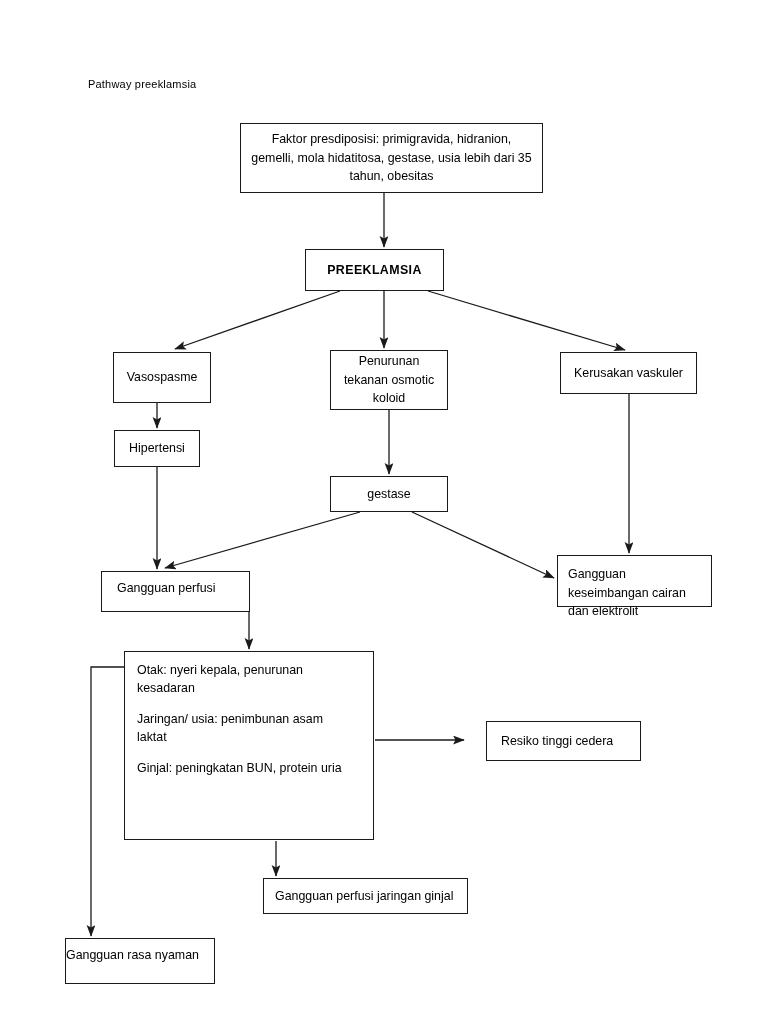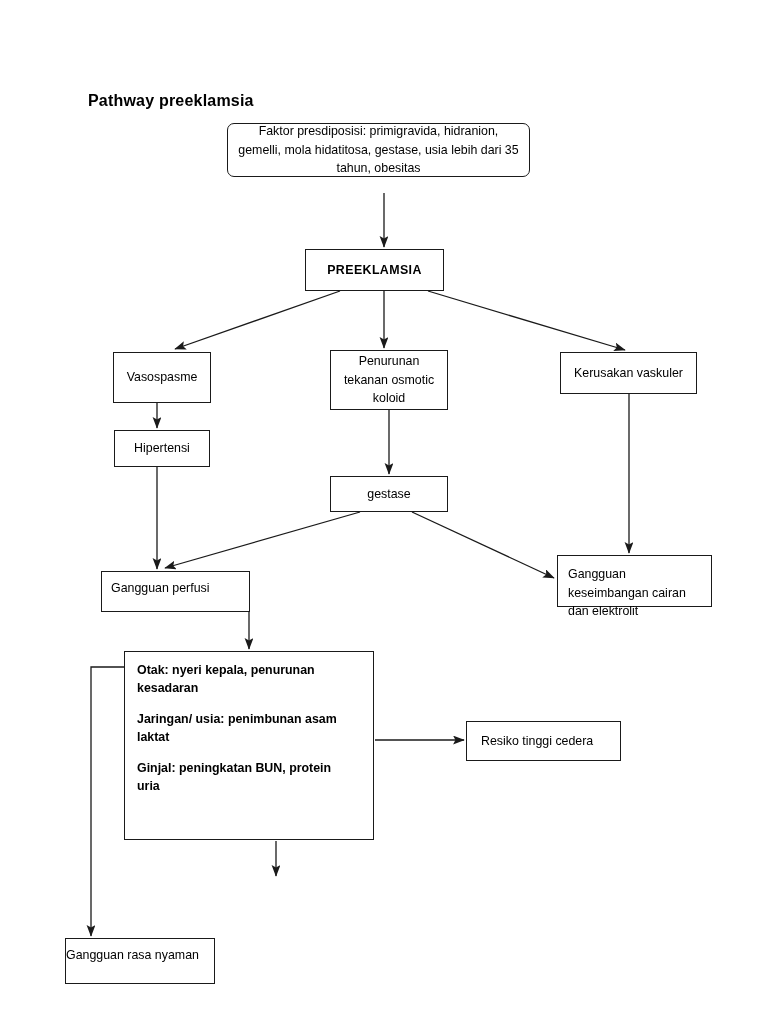--- a/index.html
+++ b/index.html
@@ -23,23 +23,23 @@
     position: absolute;
     left: 0;
     top: 0;
     width: 768px;
     height: 1024px;
     pointer-events: none;
   }
   .page-title {
     position: absolute;
     left: 88px;
-    top: 92px;
-    font-size: 16px;
-    font-weight: 700;
+    top: 78px;
+    font-size: 11px;
+    font-weight: 400;
     letter-spacing: 0.2px;
     white-space: nowrap;
   }
   .node {
     position: absolute;
     box-sizing: border-box;
     border: 1.3px solid #1a1a1a;
     background: #ffffff;
     font-size: 12.4px;
     line-height: 1.5;
@@ -54,20 +54,21 @@
   }
   .node.left-top {
     justify-content: flex-start;
     align-items: flex-start;
     text-align: left;
   }
   .node.left-mid {
     justify-content: flex-start;
     align-items: center;
     text-align: left;
+    margin-left: 20px;
   }
   .node .txt {
     display: block;
     width: 100%;
   }
   .node.bold .txt {
     font-weight: 700;
     letter-spacing: 0.4px;
   }
   .detail-list {
@@ -78,21 +79,20 @@
     height: 189px;
     box-sizing: border-box;
     border: 1.3px solid #1a1a1a;
     background: #ffffff;
     padding: 10px 12px 8px 12px;
     font-size: 12.4px;
     line-height: 1.45;
   }
   .detail-list p {
     margin: 0 16px 13px 0;
-    font-weight: bold;
   }
   .detail-list p:last-child {
     margin-bottom: 0;
   }
 </style>
 </head>
 <body>
 
 <div id="page">
 
@@ -115,64 +115,67 @@
       <path d="M360,512 L165,568"></path>
       <path d="M412,512 L554,578"></path>
       <path d="M629,394 L629,553"></path>
       <path d="M249,612 L249,649"></path>
       <path d="M375,740 L464,740"></path>
       <path d="M276,841 L276,876"></path>
       <path d="M124,667 L91,667 L91,936"></path>
     </g>
   </svg>
 
-  <div class="node center" style="left:227px; top:123px; width:303px; height:54px;border-radius:7px;">
+  <div class="node center" style="left:240px; top:123px; width:303px; height:70px;">
     <span class="txt">Faktor presdiposisi: primigravida, hidranion, gemelli, mola hidatitosa, gestase, usia lebih dari 35 tahun, obesitas</span>
   </div>
 
   <div class="node center bold" style="left:305px; top:249px; width:139px; height:42px;">
     <span class="txt">PREEKLAMSIA</span>
   </div>
 
   <div class="node center" style="left:113px; top:352px; width:98px; height:51px;">
     <span class="txt">Vasospasme</span>
   </div>
 
   <div class="node center" style="left:560px; top:352px; width:137px; height:42px;">
     <span class="txt">Kerusakan vaskuler</span>
   </div>
 
   <div class="node center" style="left:330px; top:350px; width:118px; height:60px;">
     <span class="txt">Penurunan tekanan osmotic koloid</span>
   </div>
 
-  <div class="node center" style="left:114px; top:430px; width:96px; height:37px;">
+  <div class="node center" style="left:114px; top:430px; width:86px; height:37px;">
     <span class="txt">Hipertensi</span>
   </div>
 
   <div class="node center" style="left:330px; top:476px; width:118px; height:36px;">
     <span class="txt">gestase</span>
   </div>
 
-  <div class="node left-top" style="left:101px; top:571px; width:149px; height:41px; padding-left:9px; padding-top:7px;">
+  <div class="node left-top" style="left:101px; top:571px; width:149px; height:41px; padding-left:15px; padding-top:7px;">
     <span class="txt">Gangguan perfusi</span>
   </div>
 
   <div class="node left-top" style="left:557px; top:555px; width:155px; height:52px; padding-left:10px; padding-top:9px;">
     <span class="txt">Gangguan keseimbangan cairan dan elektrolit</span>
   </div>
 
   <div class="detail-list">
     <p>Otak: nyeri kepala, penurunan kesadaran</p>
     <p>Jaringan/ usia: penimbunan asam laktat</p>
     <p>Ginjal: peningkatan BUN, protein uria</p>
   </div>
 
   <div class="node left-mid" style="left:466px; top:721px; width:155px; height:40px; padding-left:14px;">
     <span class="txt">Resiko tinggi cedera</span>
   </div>
 
+  <div class="node left-mid" style="left:243px; top:878px; width:205px; height:36px; padding-left:11px;">
+    <span class="txt">Gangguan perfusi jaringan ginjal</span>
+  </div>
 
   <div class="node left-top" style="left:65px; top:938px; width:150px; height:46px; padding-left:0; padding-top:7px;">
     <span class="txt">Gangguan rasa nyaman</span>
   </div>
 
 </div>
 
 </body></html>

